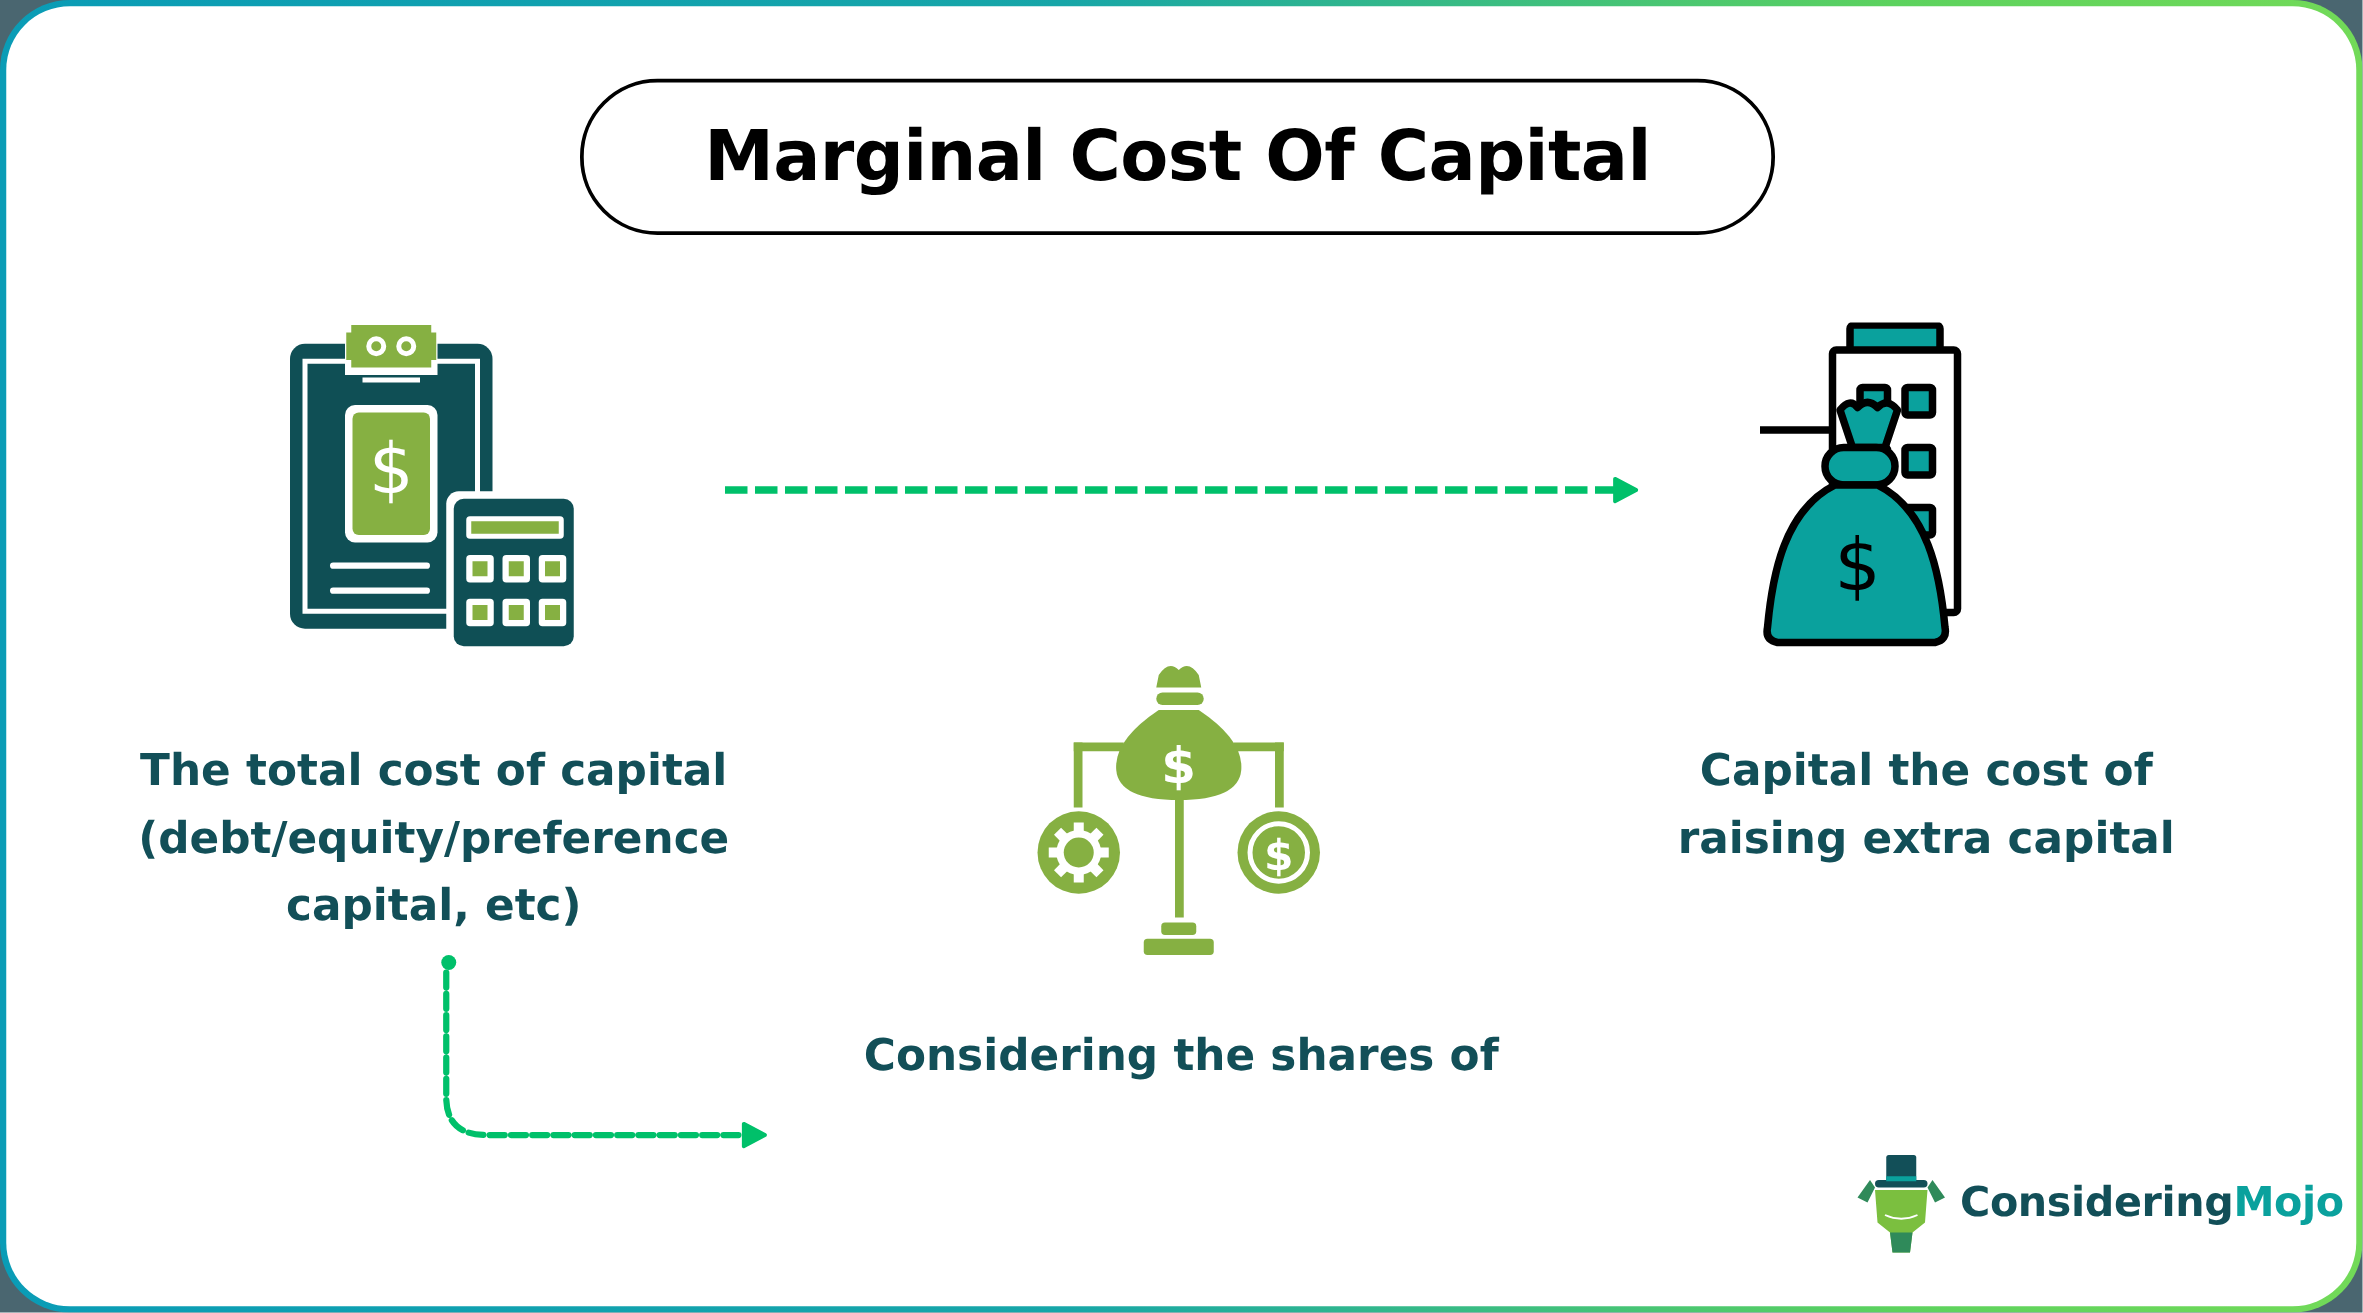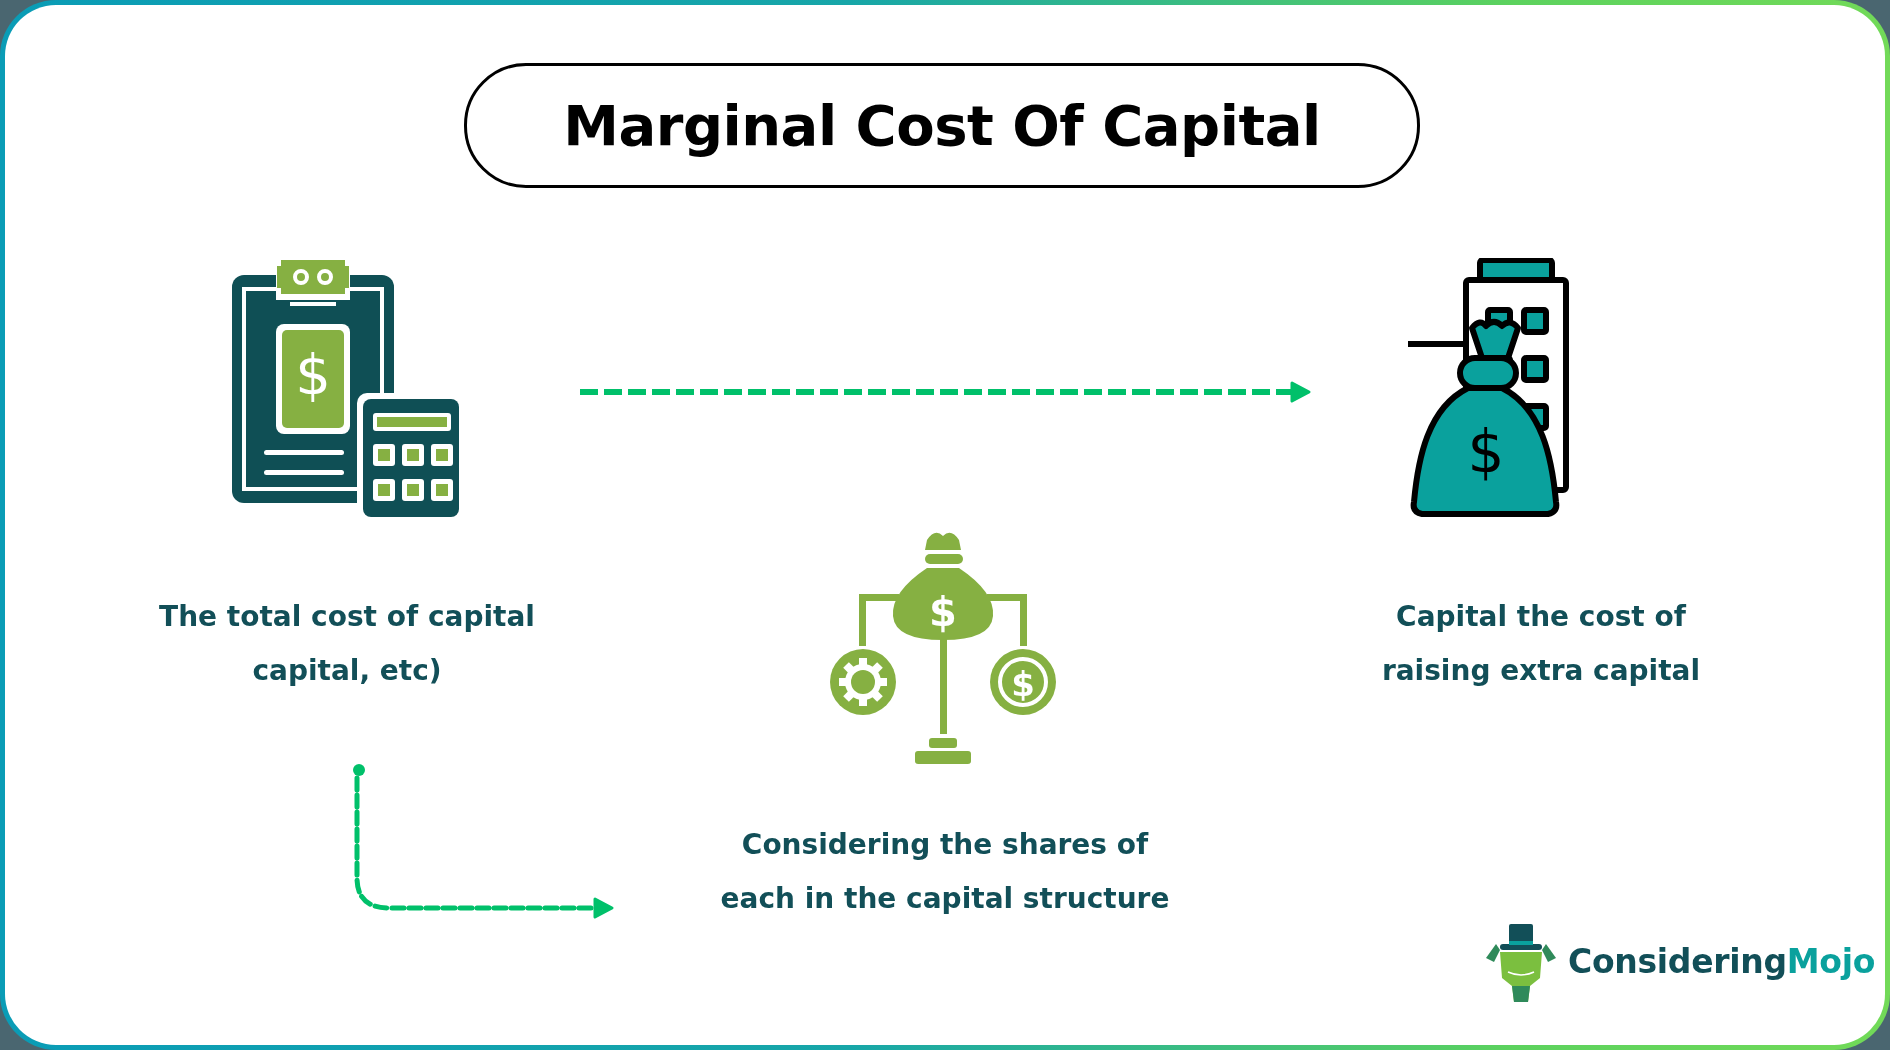--- a/index.html
+++ b/index.html
@@ -29,21 +29,21 @@
   .title-text {
     font-family: "DejaVu Sans", sans-serif;
     font-weight: 700; font-size: 56px; color: #000;
     letter-spacing: -0.5px;
   }
   .caption {
     position: absolute;
     font-family: "DejaVu Sans", sans-serif;
     font-weight: 700;
     color: #124f58;
-    font-size: 28px;
+    font-size: 35px;
     line-height: 54px;
     text-align: center;
     white-space: nowrap;
   }
   .caption .line { display: block; }
   .icon { position: absolute; }
   .logo-text {
     position: absolute; left: 1568px; top: 942px;
     font-family: "DejaVu Sans", sans-serif; font-weight: 700;
     font-size: 33px; letter-spacing: -0.3px; white-space: nowrap;
@@ -125,20 +125,21 @@
 
   <path d="M-66 70 Q-58 60 -52 68 Q-44 60 -36 68 Q-28 60 -20 70 L-30 100 L-56 100 Z" transform="translate(130,0)" fill="#0aa19d" stroke="#000" stroke-width="6" stroke-linejoin="round"></path>
   <rect x="62" y="100" width="56" height="30" rx="15" transform="translate(-10,0)" fill="#0aa19d" stroke="#000" stroke-width="6"></rect>
 
   <path d="M60 130 C20 150 10 200 6 244 Q4 254 14 256 L140 256 Q150 254 148 244 C144 200 134 150 94 130 Z" fill="#0aa19d" stroke="#000" stroke-width="6" stroke-linejoin="round"></path>
   <text x="78" y="214" font-family="DejaVu Sans, sans-serif" font-size="58" fill="#000" text-anchor="middle">$</text>
 </svg>
 
 <div class="caption" style="left:97px; top:590px; width:500px;">
   <span class="line">The total cost of capital</span>
+  <span class="line">(debt/equity/preference</span>
   <span class="line">capital, etc)</span>
 </div>
 
 <div class="caption" style="left:1291px; top:590px; width:500px;">
   <span class="line">Capital the cost of</span>
   <span class="line">raising extra capital</span>
 </div>
 
 <svg class="icon" style="left:823px; top:522px;" width="240" height="244" viewBox="0 0 240 244">
   <g fill="#86b042">
@@ -181,21 +182,20 @@
 </svg>
 
 <svg class="icon" style="left:345px; top:760px;" width="280" height="165" viewBox="0 0 280 165">
   <circle cx="14" cy="10" r="6" fill="#00c06a"></circle>
   <path d="M12 18 L12 118 Q12 148 44 148 L250 148" fill="none" stroke="#00c06a" stroke-width="5" stroke-dasharray="12 5" stroke-linecap="round"></path>
   <path d="M250 139 L267 148 L250 157 Z" fill="#00c06a" stroke="#00c06a" stroke-width="3" stroke-linejoin="round"></path>
 </svg>
 
 <div class="caption" style="left:595px; top:818px; width:700px;">
   <span class="line">Considering the shares of</span>
-  <span class="line">each in the capital structure</span>
 </div>
 
 <svg class="icon" style="left:1482px; top:922px;" width="78" height="82" viewBox="0 0 78 82">
 
   <path d="M4 36 L14 22 L18 28 L12 40 Z" fill="#2f8a5a"></path>
   <path d="M74 36 L64 22 L60 28 L66 40 Z" fill="#2f8a5a"></path>
 
   <rect x="27" y="2" width="24" height="22" rx="2" fill="#124f58"></rect>
   <rect x="18" y="22" width="42" height="6" rx="3" fill="#124f58"></rect>
   <rect x="27" y="19" width="24" height="4" fill="#0aa19d"></rect>

